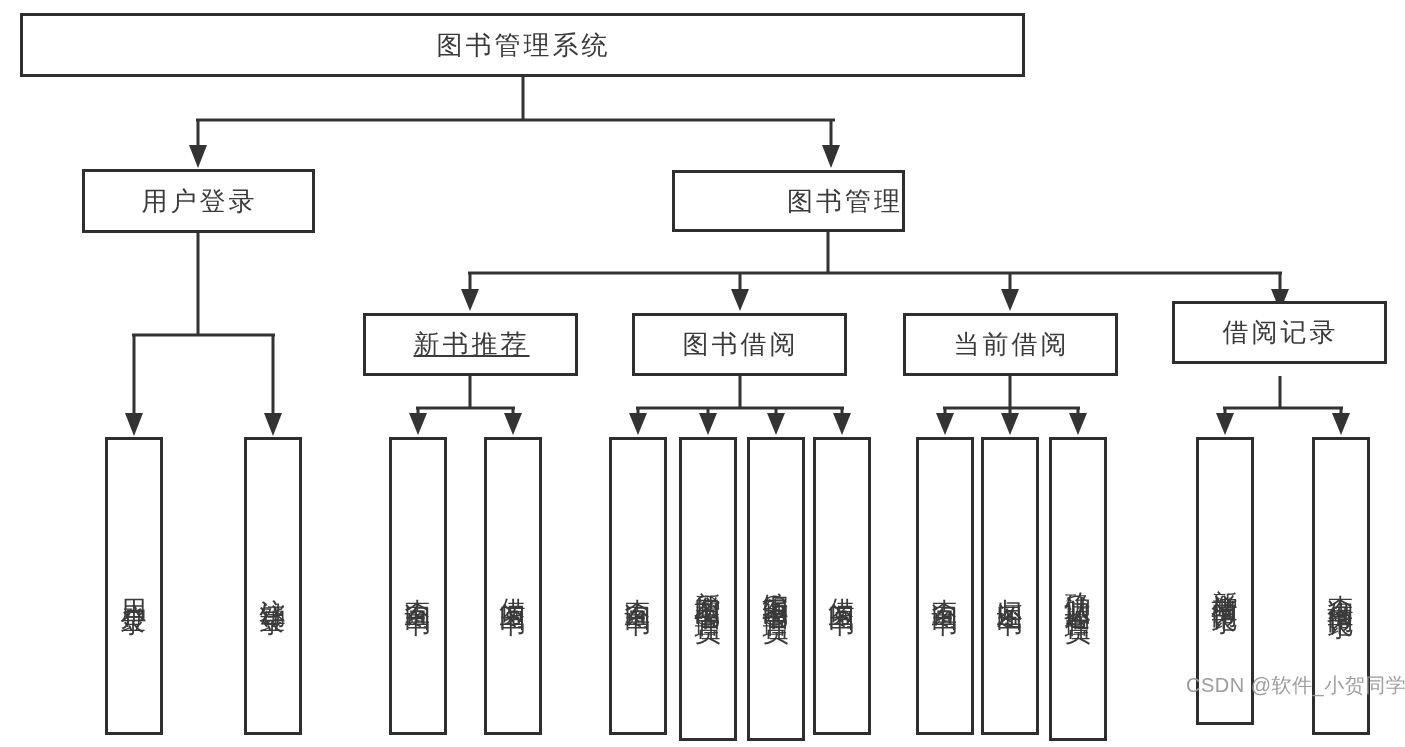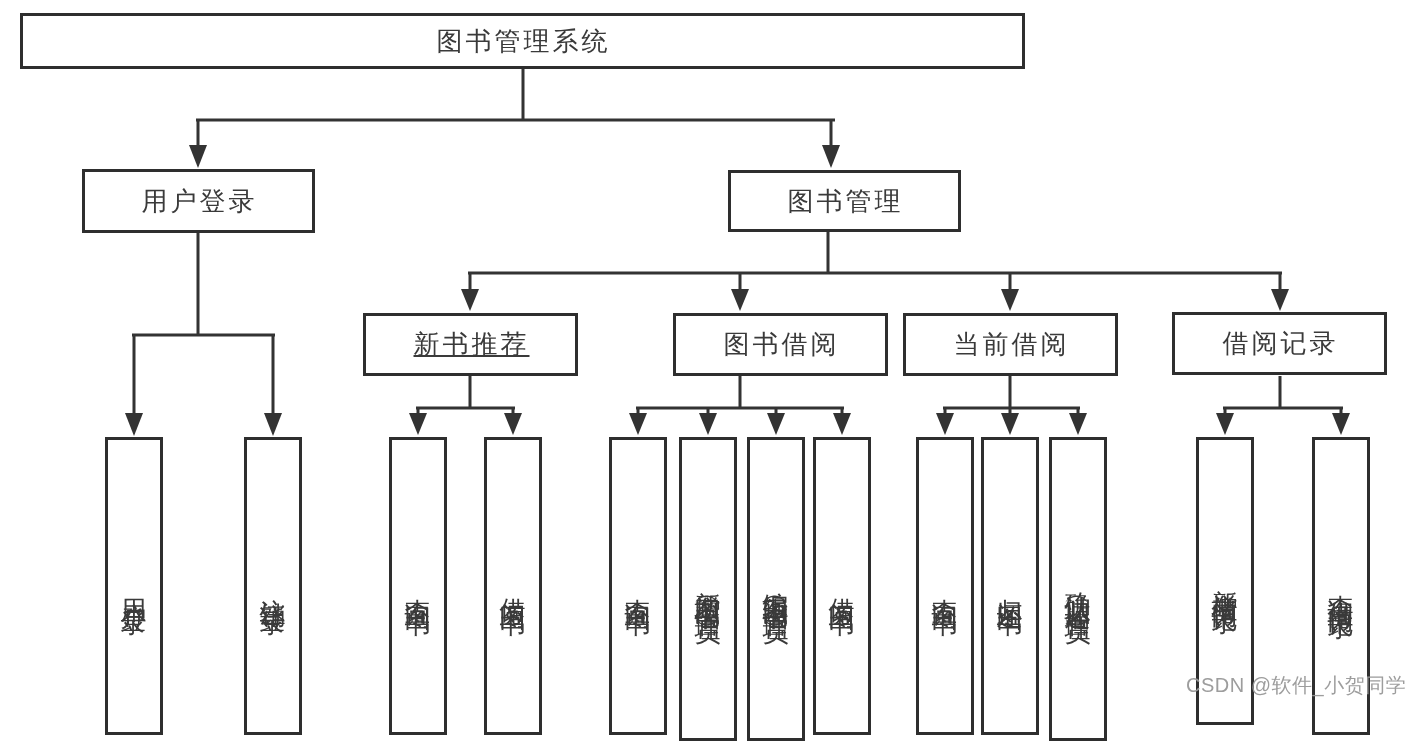--- a/index.html
+++ b/index.html
@@ -101,41 +101,41 @@
 
     <g stroke="#333333" stroke-width="3" fill="none">
       <path d="M1280 376 V409 M1223 408 H1343 M1225 408 V416 M1341 408 V416"></path>
     </g>
     <g fill="#333333" stroke="none">
       <polygon points="1216,413 1234,413 1225,435"></polygon>
       <polygon points="1332,413 1350,413 1341,435"></polygon>
     </g>
   </svg>
 
-  <div class="box" style="left:20px;top:13px;width:1005px;height:56px;">
+  <div class="box" style="left:20px;top:13px;width:1005px;height:64px;">
     <span class="hlabel">图书管理系统</span>
   </div>
 
   <div class="box" style="left:82px;top:169px;width:233px;height:64px;">
     <span class="hlabel">用户登录</span>
   </div>
-  <div class="box" style="left:728px;top:170px;width:233px;height:62px;">
+  <div class="box" style="left:672px;top:170px;width:233px;height:62px;justify-content:flex-end;">
     <span class="hlabel">图书管理</span>
   </div>
 
   <div class="box" style="left:363px;top:313px;width:215px;height:63px;text-decoration:underline;">
     <span class="hlabel">新书推荐</span>
   </div>
-  <div class="box" style="left:632px;top:313px;width:215px;height:63px;margin-left:41px;">
+  <div class="box" style="left:632px;top:313px;width:215px;height:63px;">
     <span class="hlabel">图书借阅</span>
   </div>
   <div class="box" style="left:903px;top:313px;width:215px;height:63px;text-align:center;">
     <span class="hlabel">当前借阅</span>
   </div>
-  <div class="box" style="left:1172px;top:312px;width:215px;height:63px;align-items:center;">
+  <div class="box" style="left:1172px;top:301px;width:215px;height:63px;align-items:center;">
     <span class="hlabel">借阅记录</span>
   </div>
 
   <div class="box vbox" style="left:105px;top:437px;width:58px;height:298px;">
     <span>用户登录</span>
   </div>
   <div class="box vbox" style="left:244px;top:437px;width:58px;height:298px;">
     <span>注销登录</span>
   </div>
 

